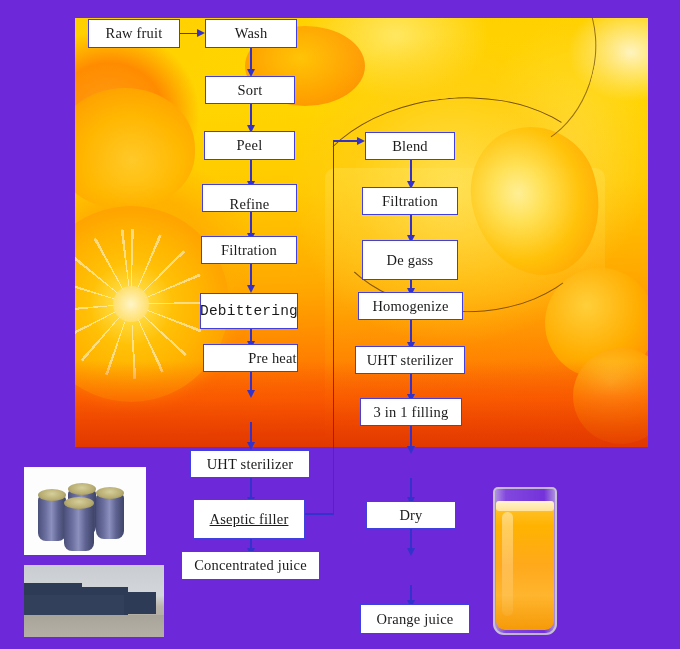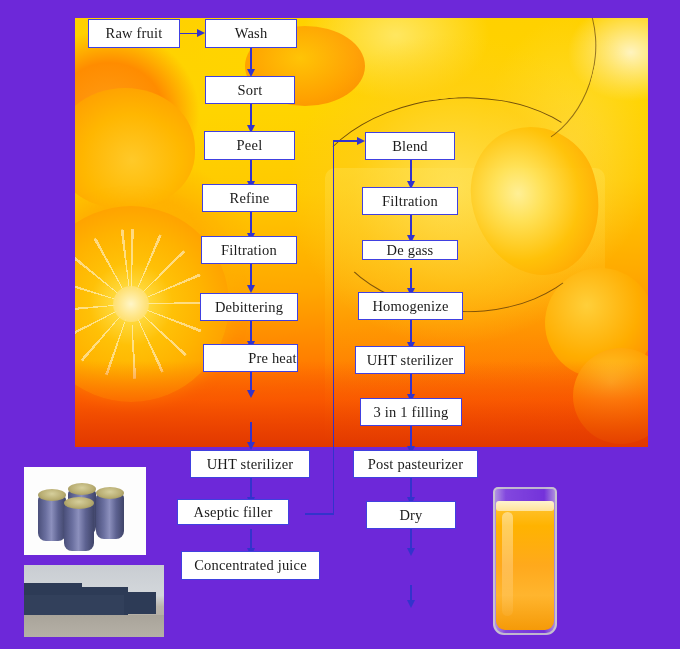--- a/index.html
+++ b/index.html
@@ -373,76 +373,76 @@
   </div>
 
   <div class="node" style="left:205px; top:76px; width:90px; height:28px;">
     <span>Sort</span>
   </div>
 
   <div class="node" style="left:204px; top:131px; width:91px; height:29px;">
     <span>Peel</span>
   </div>
 
-  <div class="node" style="left:202px; top:184px; width:95px; height:28px;">
+  <div class="node" style="left:202px; top:184px; width:95px; height:28px;align-items:flex-end;">
     <span>Refine</span>
   </div>
 
   <div class="node" style="left:201px; top:236px; width:96px; height:28px;">
     <span>Filtration</span>
   </div>
 
-  <div class="node" style="left:200px; top:293px; width:98px; height:28px;">
+  <div class="node" style="left:200px; top:293px; width:98px; height:36px;font-family:Liberation Mono, monospace;">
     <span>Debittering</span>
   </div>
 
   <div class="node" style="left:203px; top:344px; width:95px; height:28px;padding-left:44px;">
     <span>Pre heat</span>
   </div>
 
 
   <div class="node" style="left:190px; top:450px; width:120px; height:28px;">
     <span>UHT sterilizer</span>
   </div>
 
-  <div class="node" style="left:177px; top:499px; width:112px; height:26px;">
+  <div class="node" style="left:193px; top:499px; width:112px; height:40px;text-decoration:underline;">
     <span>Aseptic filler</span>
   </div>
 
   <div class="node" style="left:181px; top:551px; width:139px; height:29px;">
     <span>Concentrated juice</span>
   </div>
 
   <div class="node" style="left:365px; top:132px; width:90px; height:28px;">
     <span>Blend</span>
   </div>
 
   <div class="node" style="left:362px; top:187px; width:96px; height:28px;">
     <span>Filtration</span>
   </div>
 
-  <div class="node" style="left:362px; top:240px; width:96px; height:20px;">
+  <div class="node" style="left:362px; top:240px; width:96px; height:40px;">
     <span>De gass</span>
   </div>
 
   <div class="node" style="left:358px; top:292px; width:105px; height:28px;">
     <span>Homogenize</span>
   </div>
 
   <div class="node" style="left:355px; top:346px; width:110px; height:28px;">
     <span>UHT sterilizer</span>
   </div>
 
   <div class="node" style="left:360px; top:398px; width:102px; height:28px;">
     <span>3 in 1 filling</span>
   </div>
 
-  <div class="node" style="left:353px; top:450px; width:125px; height:28px;">
-    <span>Post pasteurizer</span>
-  </div>
 
   <div class="node" style="left:366px; top:501px; width:90px; height:28px;">
     <span>Dry</span>
   </div>
 
 
+  <div class="node" style="left:360px; top:604px; width:110px; height:30px;">
+    <span>Orange juice</span>
+  </div>
 
 </div>
 
 </body></html>

